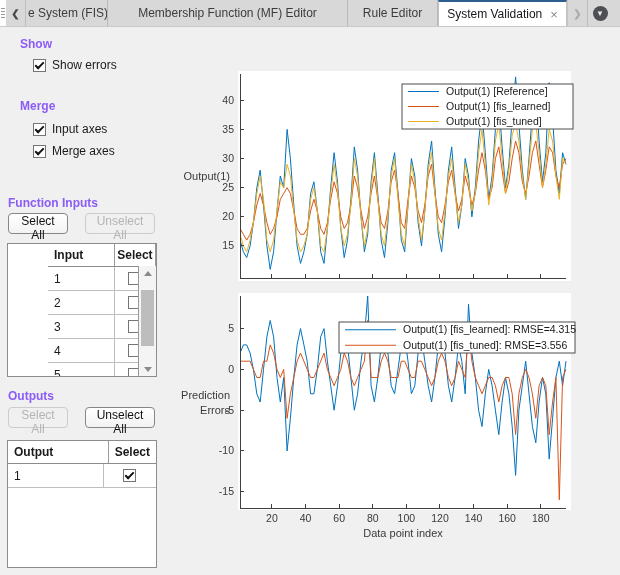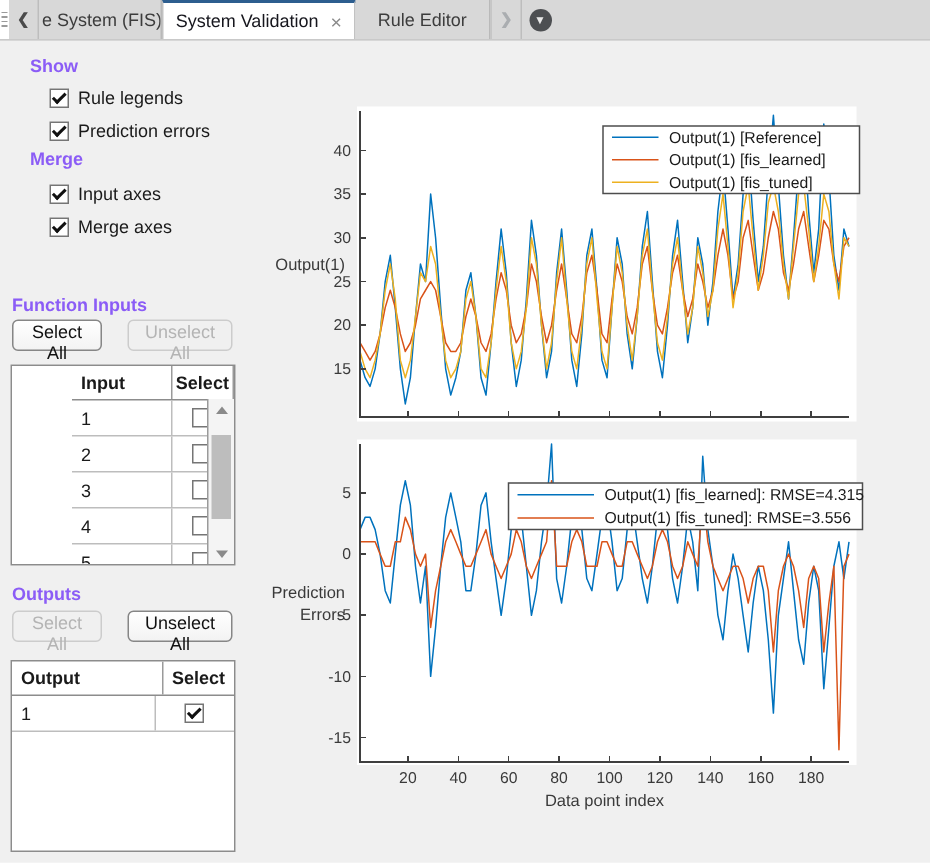--- a/index.html
+++ b/index.html
@@ -65,27 +65,30 @@
   <div id="tabbar">
     <div class="grip">
         <div class="grip-lines"></div>
       </div>
     <div class="tab-scroll">
         <span style="font-size:10px;">❮</span>
       </div>
     <div class="tab t1">
         <span>e System (FIS) Plot</span>
       </div>
+    <div class="tab t2">
+        <span>Membership Function (MF) Editor</span>
+      </div>
+    <div class="tab t3">
+        <span>Rule Editor</span>
+      </div>
     <div class="tab active">
       <span>System Validation</span>
       <span class="close">×</span>
     </div>
-    <div class="tab t3">
-        <span>Rule Editor</span>
-      </div>
     <div class="tab-scroll disabled" style="border-left:1px solid #c6c6c6;">
         <span style="font-size:10px;">❯</span>
       </div>
     <div class="tab-overflow">
       <div class="circle-btn">
           <span>▼</span>
         </div>
     </div>
   </div>
 
@@ -246,25 +249,21 @@
       <text x="230" y="413.5" text-anchor="end" font-size="11" fill="#3a3a3a">Errors</text>
       <text x="403" y="537" text-anchor="middle" font-size="11" fill="#3a3a3a">Data point index</text>
       <rect x="339" y="322" width="236" height="31" fill="#ffffff" stroke="#4d4d4d" stroke-width="1"></rect>
       <line x1="345" y1="329.75" x2="396" y2="329.75" stroke="#0072BD" stroke-width="1"></line>
       <text x="403" y="333.25" text-anchor="start" font-size="10.5" fill="#1a1a1a">Output(1) [fis_learned]: RMSE=4.315</text>
       <line x1="345" y1="345.25" x2="396" y2="345.25" stroke="#D95319" stroke-width="1"></line>
       <text x="403" y="348.75" text-anchor="start" font-size="10.5" fill="#1a1a1a">Output(1) [fis_tuned]: RMSE=3.556</text>
     </svg>
 <div class="cbrow" style="left: 33px; top: 57px;">
       <span class="cbx checked"></span>
-      <span class="lbl">Rule legends</span>
-    </div>
-    <div class="cbrow" style="left: 33px; top: 79px;">
-      <span class="cbx checked"></span>
-      <span class="lbl">Prediction errors</span>
+      <span class="lbl">Show errors</span>
     </div>
     <div class="cbrow" style="left: 33px; top: 121px;">
       <span class="cbx checked"></span>
       <span class="lbl">Input axes</span>
     </div>
     <div class="cbrow" style="left: 33px; top: 143px;">
       <span class="cbx checked"></span>
       <span class="lbl">Merge axes</span>
     </div>
   </div>

